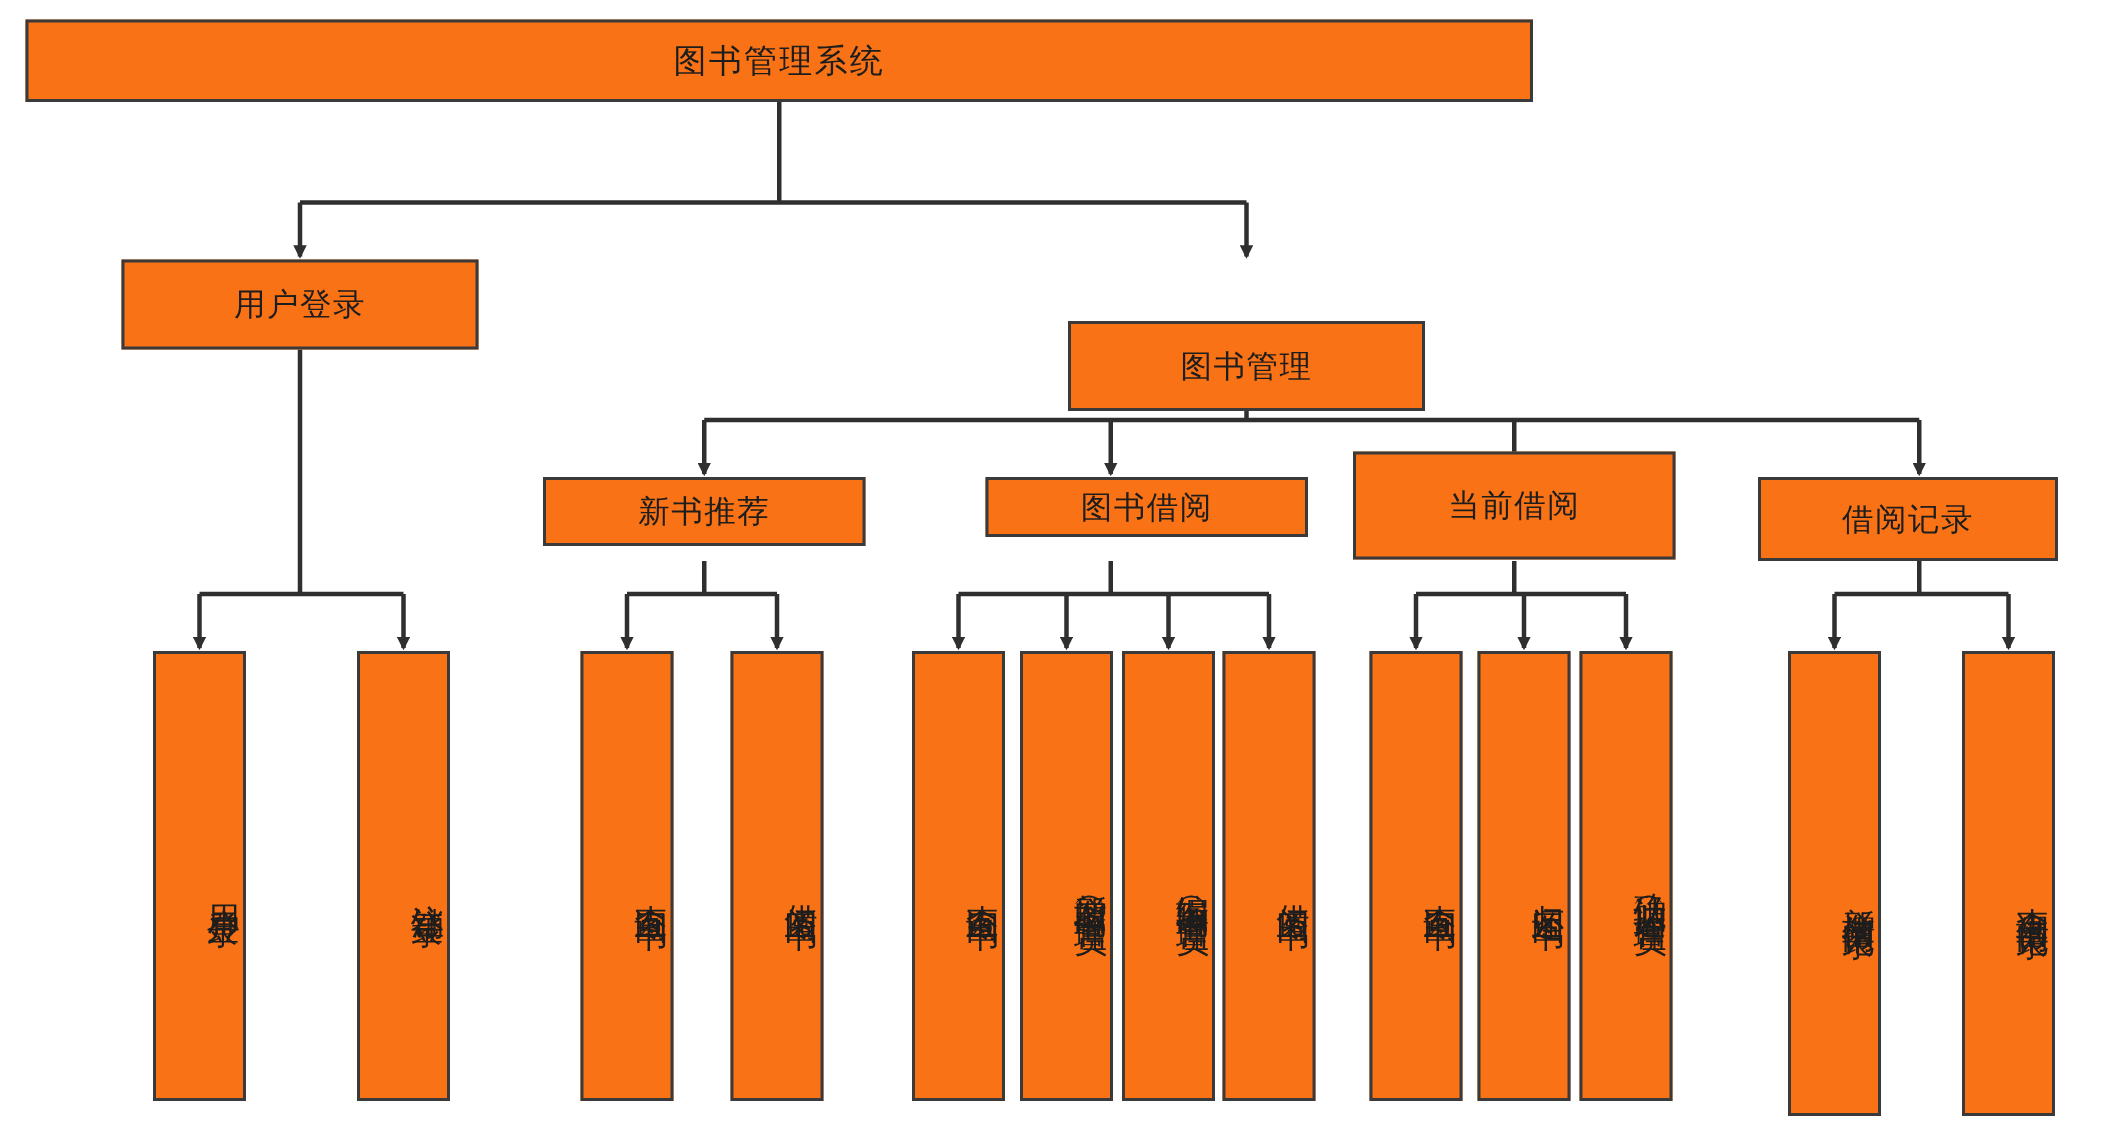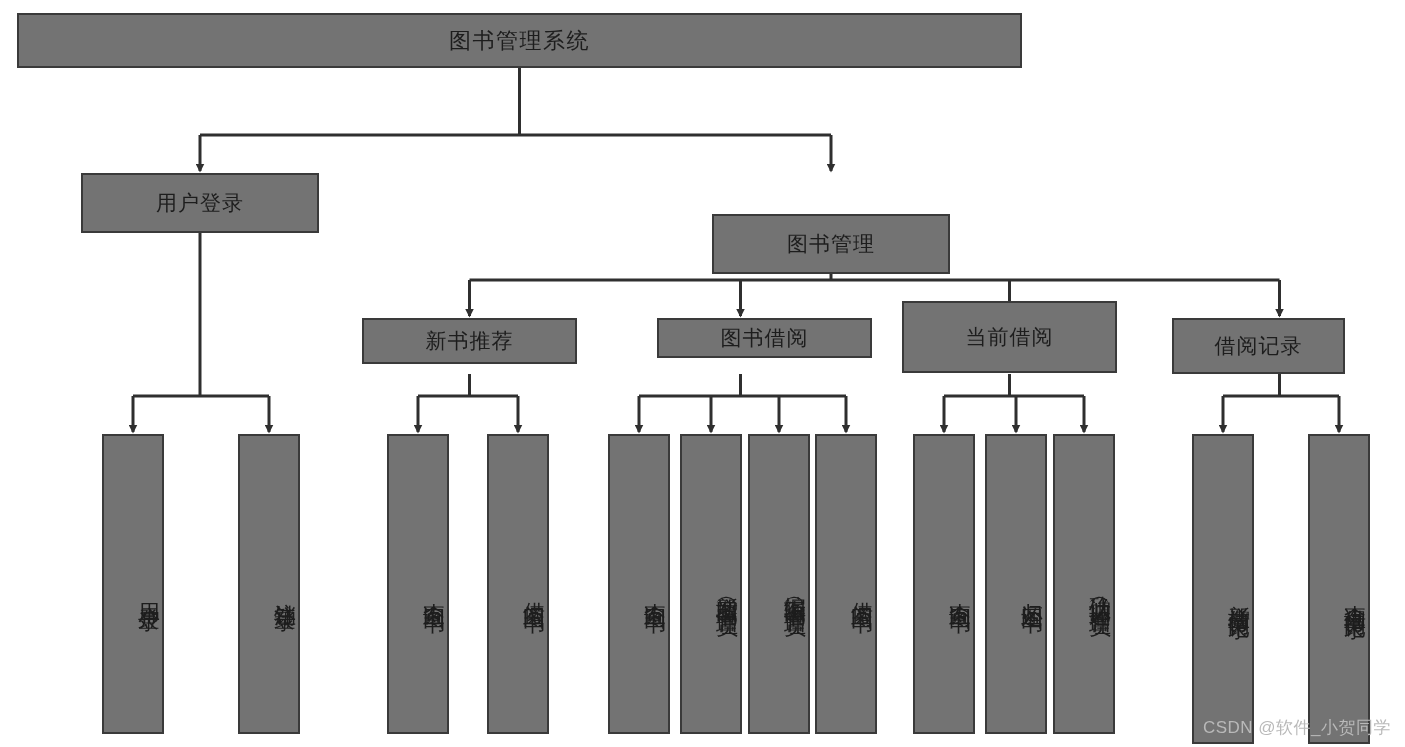--- a/index.html
+++ b/index.html
@@ -22,21 +22,21 @@
     position: absolute;
     left: 0;
     top: 0;
     width: 1405px;
     height: 747px;
     pointer-events: none;
   }
   .node {
     position: absolute;
     box-sizing: border-box;
-    background: #737373;
+    background: #f97316;
     border: 2px solid #3a3a3a;
     display: flex;
     align-items: center;
     justify-content: center;
     color: #1d1d1d;
   }
   .node-h {
     font-size: 21px;
     letter-spacing: 1px;
     white-space: nowrap;
@@ -134,21 +134,21 @@
       </div>
       <div class="node node-h" style="left: 362px; top: 318px; width: 215px; height: 46px;">
         <span class="node-label">新书推荐</span>
       </div>
       <div class="node node-h" style="left: 633px; top: 318px; width: 215px; height: 40px; margin-left: 24px;">
         <span class="node-label">图书借阅</span>
       </div>
       <div class="node node-h" style="left: 902px; top: 301px; width: 215px; height: 72px;">
         <span class="node-label">当前借阅</span>
       </div>
-      <div class="node node-h" style="left: 1172px; top: 318px; width: 173px; height: 56px;">
+      <div class="node node-h" style="left: 1172px; top: 318px; width: 200px; height: 56px;">
         <span class="node-label">借阅记录</span>
       </div>
       <div class="node node-v" style="left: 102px; top: 434px; width: 62px; height: 300px;">
         <span class="node-label">用户登录</span>
       </div>
       <div class="node node-v" style="left: 238px; top: 434px; width: 62px; height: 300px;">
         <span class="node-label">注销登录</span>
       </div>
       <div class="node node-v" style="left: 387px; top: 434px; width: 62px; height: 300px;">
         <span class="node-label">查询图书</span>
@@ -178,14 +178,13 @@
         <span class="node-label">确认归还（管理员）</span>
       </div>
       <div class="node node-v" style="left: 1192px; top: 434px; width: 62px; height: 310px;">
         <span class="node-label">新增借阅记录</span>
       </div>
       <div class="node node-v" style="left: 1308px; top: 434px; width: 62px; height: 310px;">
         <span class="node-label">查询借阅记录</span>
       </div>
     </div>
 
-  <div id="watermark">CSDN @软件_小贺同学</div>
 </div>
 
 </body></html>

